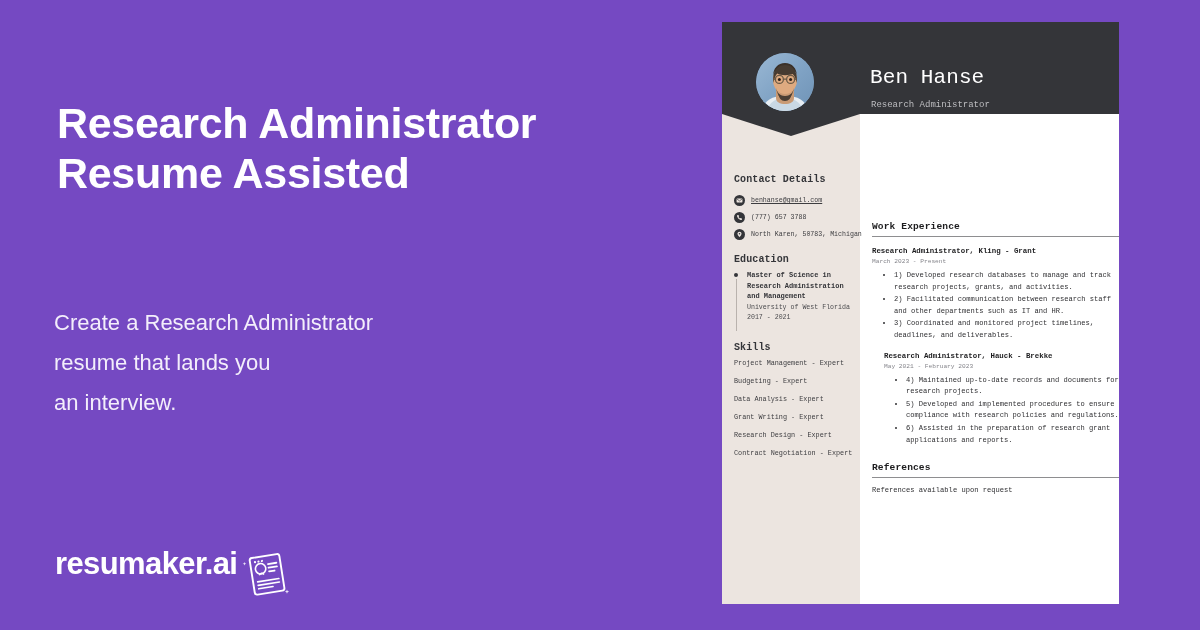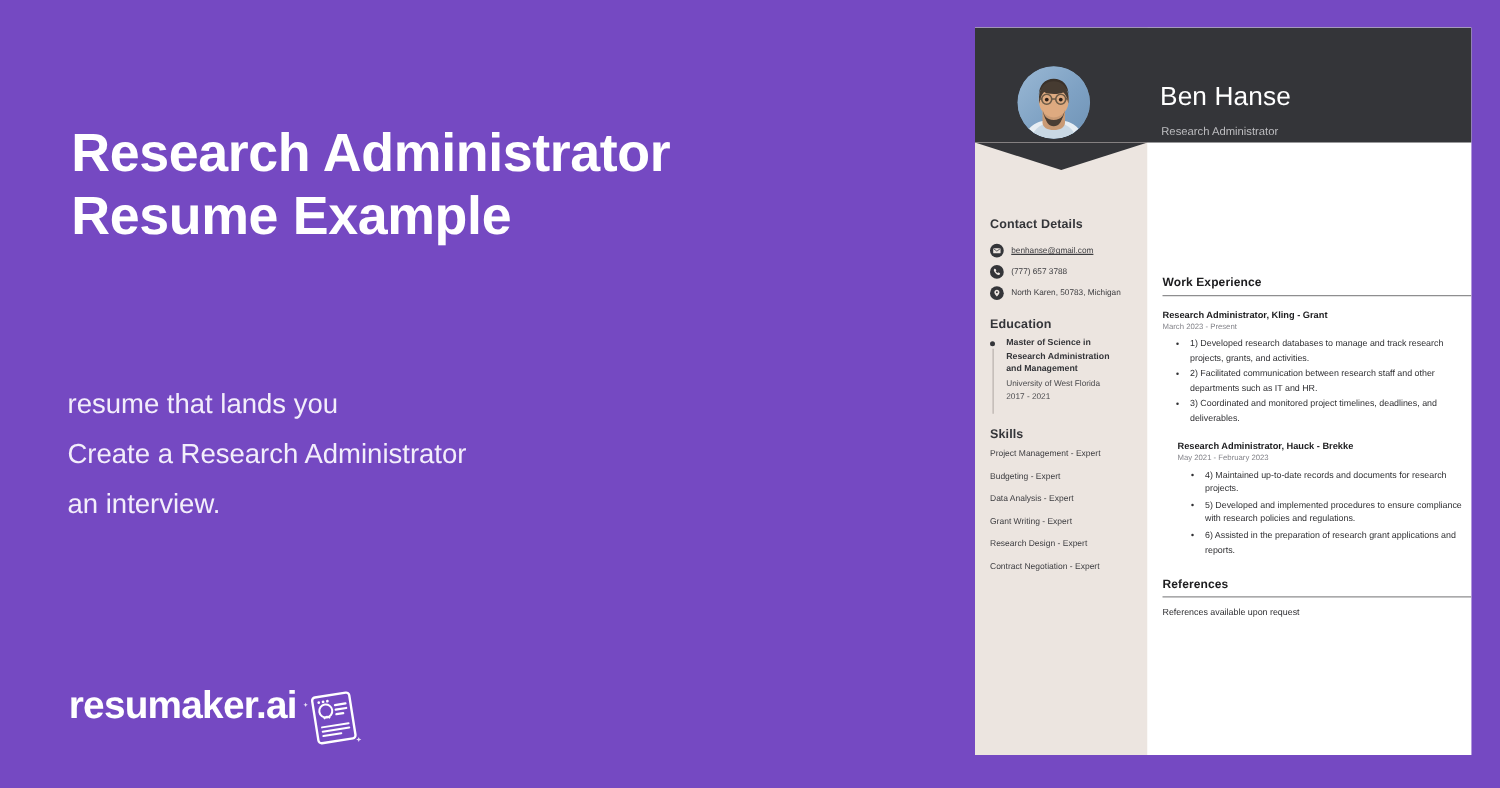--- a/index.html
+++ b/index.html
@@ -21,22 +21,22 @@
   .subline{
     position:absolute;left:54px;top:303px;width:480px;
     color:#f3eefb;font-size:22px;line-height:40px;font-weight:normal;
   }
   .logo{position:absolute;left:55px;top:548px;display:flex;align-items:flex-start;}
   .logo-word{color:#ffffff;font-size:31px;font-weight:bold;letter-spacing:-0.6px;line-height:1;}
   .logo-mark{margin-left:3px;display:block;}
 
   
   .resume{
-    position:absolute;left:780px;top:22px;width:397px;height:582px;
-    background:#ffffff;overflow:hidden;
+    position:absolute;left:722px;top:22px;width:397px;height:582px;
+    background:#ffffff;overflow:hidden;font-family:Liberation Mono, monospace;
   }
   .res-side{position:absolute;left:0;top:0;width:138px;height:582px;background:#ece5e0;}
   .res-main{position:absolute;left:138px;top:0;width:273px;height:582px;background:#ffffff;}
   .res-head{
     position:absolute;left:0;top:0;width:411px;height:92px;background:#343539;
     z-index:3;
   }
   .res-head-notch{
     position:absolute;left:0;top:92px;width:138px;height:22px;z-index:3;
     overflow:hidden;
@@ -93,26 +93,26 @@
 </style>
 </head>
 <body>
 
 <div class="canvas">
 
   <div class="promo">
 
     <div class="headline">
       <div>Research Administrator</div>
-      <div>Resume Example</div>
+      <div>Resume Assisted</div>
     </div>
 
     <div class="subline">
+      <div>Create a Research Administrator</div>
       <div>resume that lands you</div>
-      <div>Create a Research Administrator</div>
       <div>an interview.</div>
     </div>
 
     <div class="logo">
       <span class="logo-word">resumaker.ai</span>
       <span class="logo-mark">
         <svg width="52" height="52" viewBox="0 0 52 52">
           <g transform="rotate(-9 26 26)" fill="none" stroke="#ffffff" stroke-width="1.9">
             <rect x="12" y="8" width="30" height="37" rx="2.5"></rect>
             <circle cx="21.5" cy="20" r="5.2" stroke-width="1.6"></circle>

